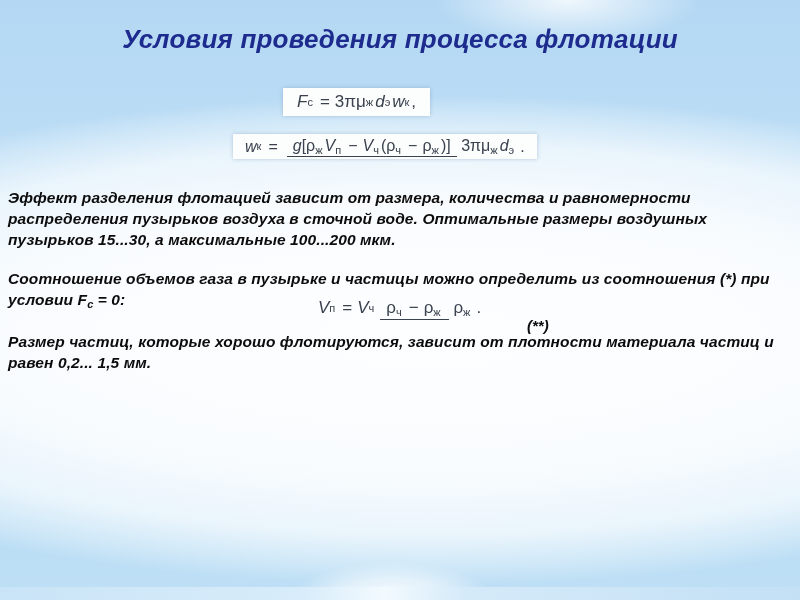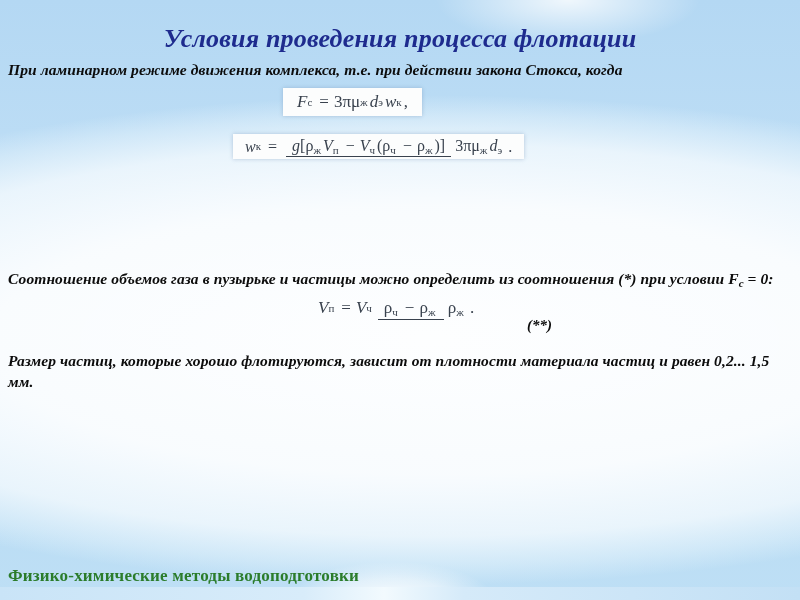--- a/index.html
+++ b/index.html
@@ -1,18 +1,18 @@
 <!DOCTYPE html>
 <html><head>
 <meta charset="utf-8">
 <style>
   html,body { margin:0; padding:0; background:#8fb8d8; }
   .slide {
     position:relative; width:800px; height:600px; overflow:hidden;
-    font-family:Liberation Serif, serif;
+    font-family:Liberation Sans, sans-serif;
     background:
       radial-gradient(22% 10% at 71% 0%, rgba(255,255,255,0.8) 0%, rgba(255,255,255,0) 75%),
       radial-gradient(16% 8% at 49% 100%, rgba(255,255,255,0.95) 0%, rgba(255,255,255,0.55) 45%, rgba(255,255,255,0) 80%),
       linear-gradient(180deg, #b4d8f3 0%, #c0dff6 38%, #c6e2f7 55%, #b9dcf4 78%, #bedff5 100%);
   }
   
   .bg-ellipse {
     position:absolute; left:-370px; top:95px; width:1600px; height:490px; border-radius:50%;
     background: radial-gradient(closest-side,
       rgba(255,255,255,0.97) 0%,
@@ -34,21 +34,21 @@
   }
   .body-text {
     position:absolute; left:8px; right:6px;
     font-size:15.5px; line-height:21px; font-weight:bold; font-style:italic;
     color:#0c0c0c; letter-spacing:0.1px;
   }
   .p1  { top:59px; }
   .plu { top:121px; }
   .p2  { top:187px; }
   .p3  { top:268px; }
-  .p4  { top:350px; }
+  .p4  { top:331px; }
   .p5  { top:402px; }
 
   .inline-sub { font-size:11px; font-style:italic; vertical-align:-3px; }
 
   
   .formula {
     position:absolute; display:inline-flex; align-items:center;
     color:#39424e; font-size:17px; font-weight:normal; font-style:normal;
     white-space:nowrap;
   }
@@ -78,21 +78,20 @@
 <body>
 
 <div class="slide">
   <div class="bg-ellipse"></div>
   <div class="bg-bottom-band"></div>
 
   <div class="content">
 
     <div class="title">Условия проведения процесса флотации</div>
 
-    <div class="body-text p1">При ламинарном режиме движения комплекса, т.е. при действии закона Стокса, когда</div>
 
     <div class="formula fbox f1">
       <span class="it">F</span>
         <sub class="s">с</sub>
         <span class="up mx">=</span>
         <span class="up">3πμ</span>
         <sub class="s">ж</sub>
         <span class="it">d</span>
         <sub class="s">э</sub>
         <span class="it">w</span>
@@ -105,20 +104,21 @@
       <span class="it">w</span>
         <sub class="s">к</sub>
         <span class="up mx">=</span>
       <span class="frac">
         <span class="num"><span class="it">g</span><span class="up">[ρ</span><sub class="s">ж</sub><span class="it">V</span><sub class="s">п</sub><span class="up mx">−</span><span class="it">V</span><sub class="s">ч</sub><span class="up">(ρ</span><sub class="s">ч</sub><span class="up mx">−</span><span class="up">ρ</span><sub class="s">ж</sub><span class="up">)]</span></span>
         <span class="den"><span class="up">3πμ</span><sub class="s">ж</sub><span class="it">d</span><sub class="s">э</sub></span>
       </span>
       <span class="up">.</span>
     </div>
 
+    <div class="body-text p2">Эффект разделения флотацией зависит от размера, количества и равномерности распределения пузырьков воздуха в сточной воде. Оптимальные размеры воздушных пузырьков 15...30, а максимальные 100...200 мкм.</div>
 
     <div class="body-text p3">
       <span>Соотношение объемов газа в пузырьке и частицы можно определить из соотношения (*) при условии </span><span>F</span><span class="inline-sub">с</span> <span>= 0:</span>
     </div>
 
     <div class="formula f3">
       <span class="it">V</span>
         <sub class="s">п</sub>
         <span class="up mx">=</span>
         <span class="it">V</span>
@@ -127,16 +127,15 @@
         <span class="num"><span class="up">ρ</span><sub class="s">ч</sub><span class="up mx">−</span><span class="up">ρ</span><sub class="s">ж</sub></span>
         <span class="den"><span class="up">ρ</span><sub class="s">ж</sub></span>
       </span>
       <span class="up">.</span>
     </div>
     <div class="f3label">(**)</div>
 
     <div class="body-text p4">Размер частиц, которые хорошо флотируются, зависит от плотности материала частиц и равен 0,2... 1,5 мм.</div>
 
 
-    <div class="footer">Физико-химические методы водоподготовки</div>
 
   </div>
 </div>
 
 </body></html>

